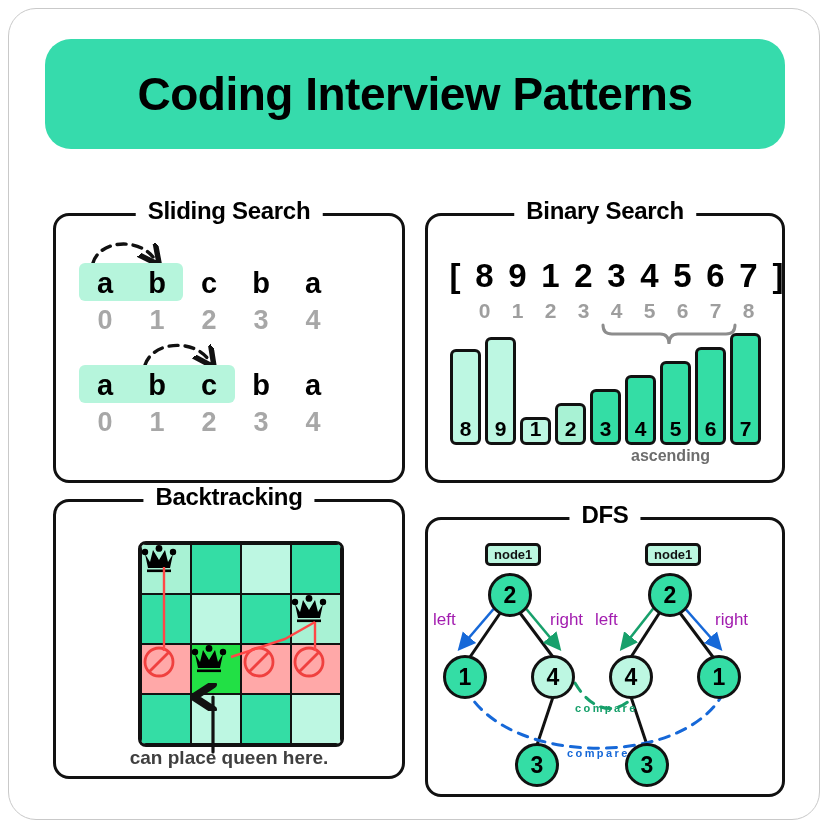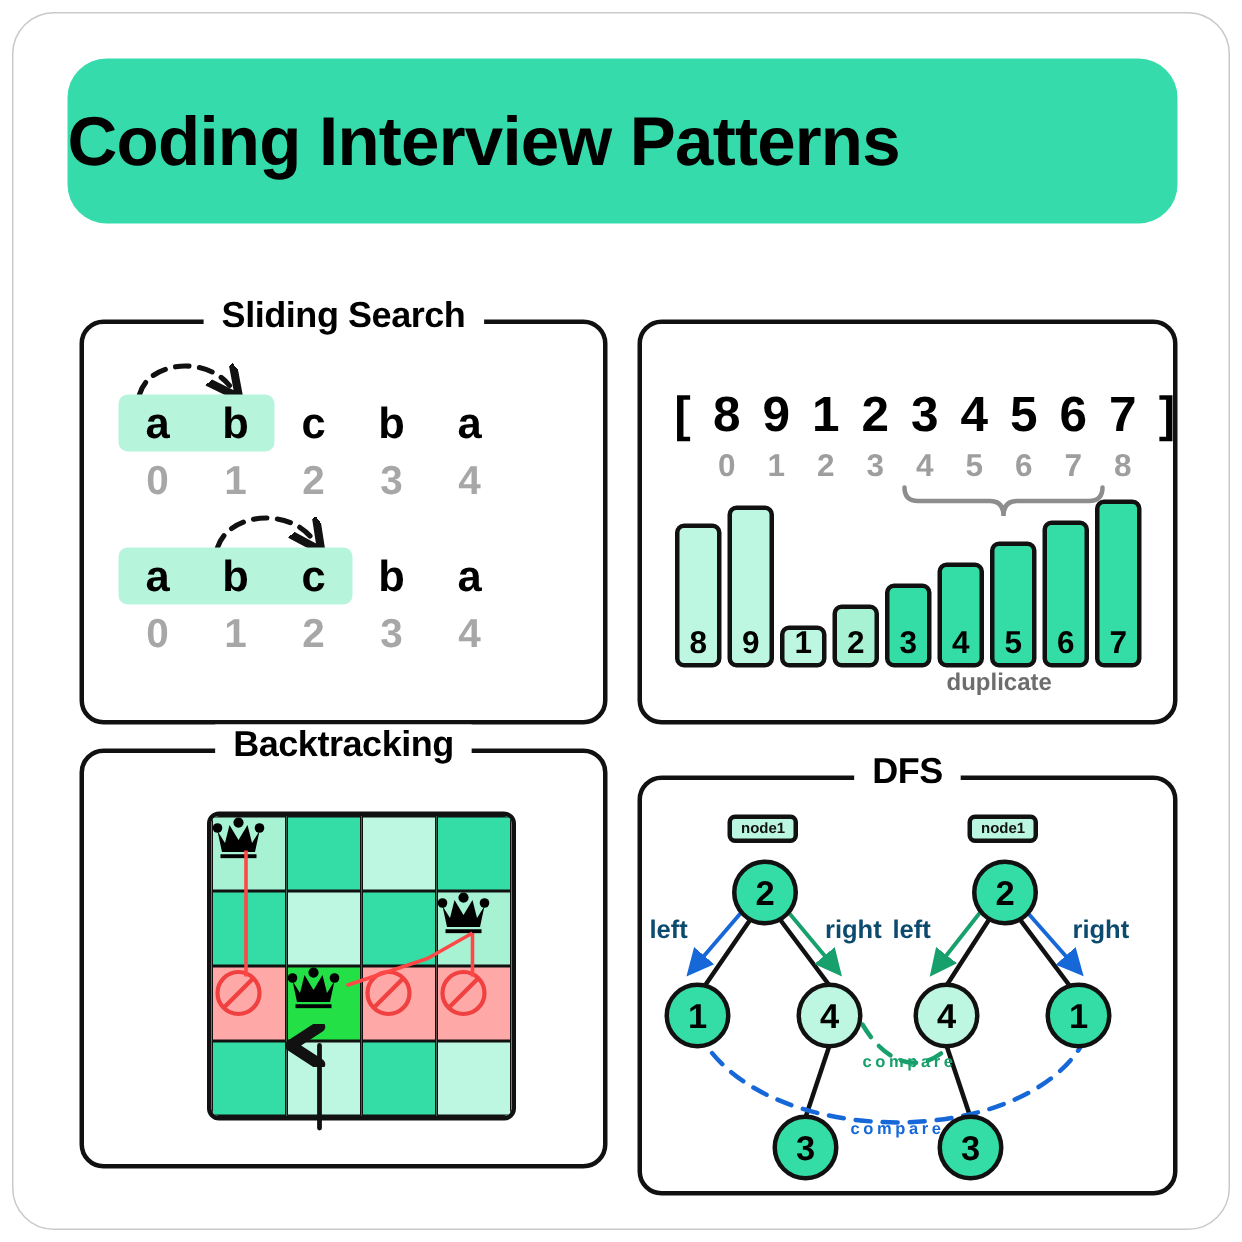--- a/index.html
+++ b/index.html
@@ -11,21 +11,21 @@
   .page{
     position:absolute;left:8px;top:8px;width:812px;height:812px;
     background:#ffffff;border:1px solid #c9c9c9;border-radius:28px;
     box-sizing:border-box;overflow:hidden;
   }
 
   
   .banner{
     position:absolute;left:36px;top:30px;width:740px;height:110px;
     background:#36DBAC;border-radius:26px;
-    display:flex;align-items:center;justify-content:flex-start;
+    display:flex;align-items:center;justify-content:center;
   }
   .banner-title{
     font-size:46px;font-weight:bold;color:#000;letter-spacing:-0.5px;
     font-family:"Liberation Sans", sans-serif;
   }
 
   
   .panel{position:absolute;box-sizing:border-box;}
   .panel .frame{
     position:absolute;inset:0;border:3.5px solid #111;border-radius:16px;
@@ -76,29 +76,29 @@
     overflow:hidden;box-sizing:content-box;
   }
   .cell{position:relative;border:1.6px solid #111;box-sizing:border-box;
         display:flex;align-items:center;justify-content:center;}
   .bt-cap{position:absolute;left:0;right:0;text-align:center;
           font-size:19px;font-weight:bold;color:#3f3f3f;}
 
   
   .nodechip{
     position:absolute;background:#BBF7E0;border:3px solid #111;border-radius:5px;
-    padding:1px 6px;font-size:10px;font-weight:bold;color:#111;
+    padding:1px 6px;font-size:13px;font-weight:bold;color:#111;
   }
   .node{
     position:absolute;width:44px;height:44px;border-radius:50%;
     border:3.5px solid #111;box-sizing:border-box;
     display:flex;align-items:center;justify-content:center;
     font-size:23px;font-weight:bold;color:#000;
   }
-  .lrlabel{position:absolute;font-size:17px;font-weight:bold;color:#0c4a6e;}
+  .lrlabel{position:absolute;font-size:17px;font-weight:normal;color:#a21caf;}
   .cmp{position:absolute;font-size:11px;font-weight:bold;letter-spacing:2.4px;}
   svg{position:absolute;left:0;top:0;overflow:visible;}
 </style>
 </head>
 <body>
 
 <div class="page">
 
   <div class="banner">
     <div class="banner-title">Coding Interview Patterns</div>
@@ -152,20 +152,21 @@
         <div class="cellw">2</div>
         <div class="cellw">3</div>
         <div class="cellw">4</div>
       </div>
 
     </div>
   </div>
 
   <div class="panel" id="p-bs">
     <div class="frame"></div>
+    <div class="legend">Binary Search</div>
     <div class="body">
       <div class="bs-arr" style="left:17px;top:44px;">
         <div class="br">[</div>
         <div class="num">8</div>
         <div class="num">9</div>
         <div class="num">1</div>
         <div class="num">2</div>
         <div class="num">3</div>
         <div class="num">4</div>
         <div class="num">5</div>
@@ -213,21 +214,21 @@
             <span>5</span>
           </div>
         <div class="bar" style="height:98px;background:#34DDA5;">
             <span>6</span>
           </div>
         <div class="bar" style="height:112px;background:#34DDA5;">
             <span>7</span>
           </div>
       </div>
 
-      <div class="asc" style="left:206px;bottom:18px;">duplicate</div>
+      <div class="asc" style="left:206px;bottom:18px;">ascending</div>
     </div>
   </div>
 
   <div class="panel" id="p-bt">
     <div class="frame"></div>
     <div class="legend">Backtracking</div>
     <div class="body">
       <div class="grid" style="left:85px;top:42px;">
 
         <div class="cell" style="background:#A8F2D4">
@@ -298,20 +299,21 @@
         </defs>
 
         <line x1="111" y1="68" x2="111" y2="152" stroke="#FF4747" stroke-width="2.4"></line>
 
         <path d="M262,123 L232,140 L178,158" fill="none" stroke="#FF4747" stroke-width="2.4" stroke-linejoin="round"></path>
         <line x1="262" y1="123" x2="262" y2="152" stroke="#FF4747" stroke-width="2.4"></line>
 
         <line x1="160" y1="253" x2="160" y2="198" stroke="#111" stroke-width="3.2" stroke-linecap="round" marker-end="url(#upar)"></line>
       </svg>
 
+      <div class="bt-cap" style="top:248px;">can place queen here.</div>
     </div>
   </div>
 
   <div class="panel" id="p-dfs">
     <div class="frame"></div>
     <div class="legend">DFS</div>
     <div class="body">
 
       <svg width="360" height="280">
         <defs>

